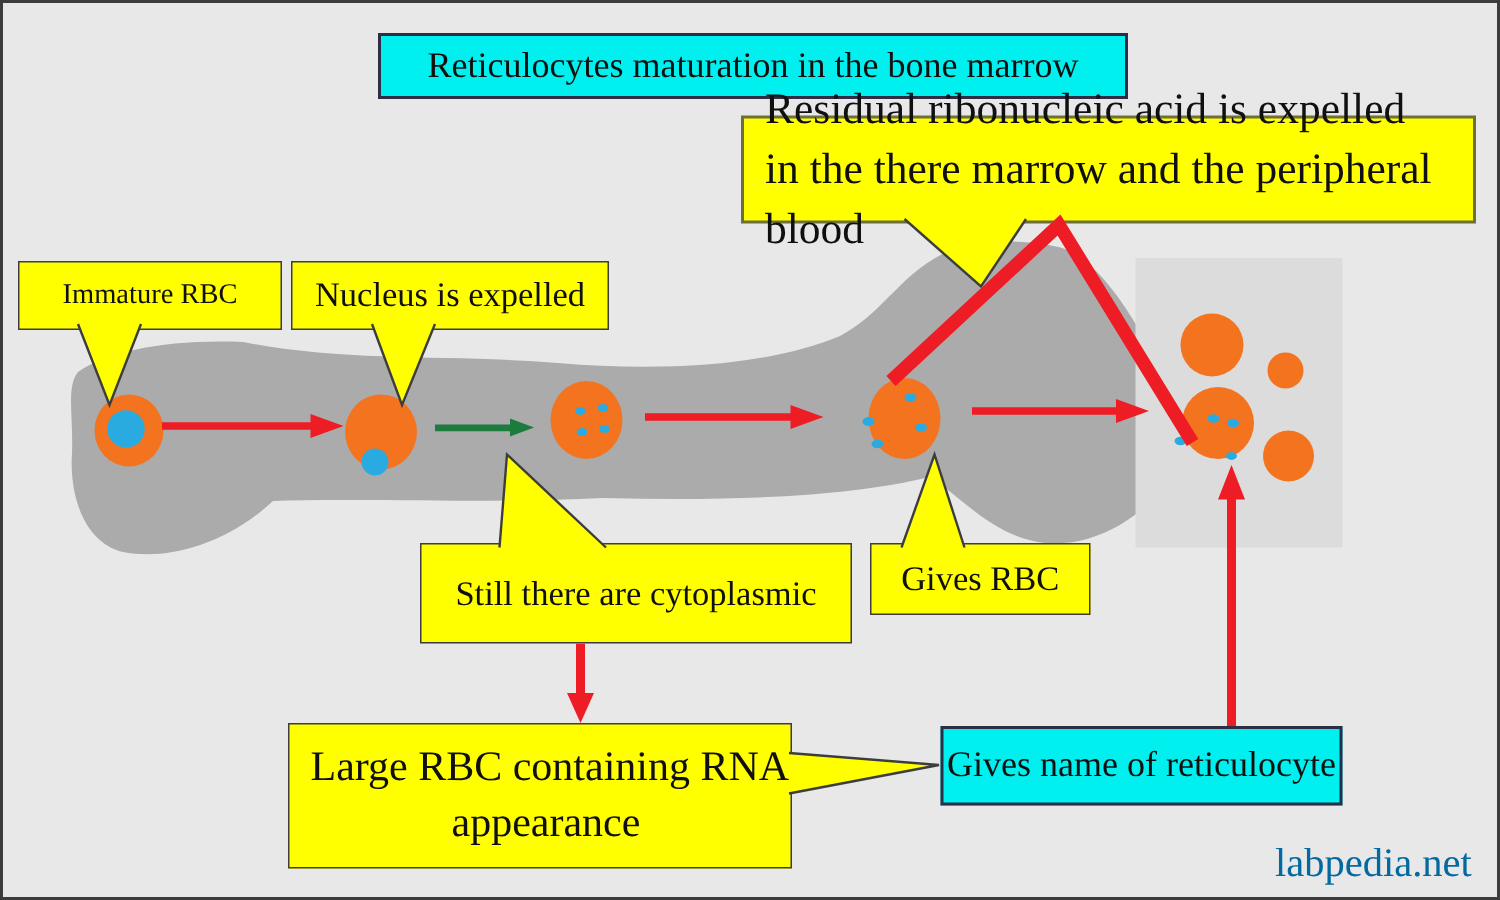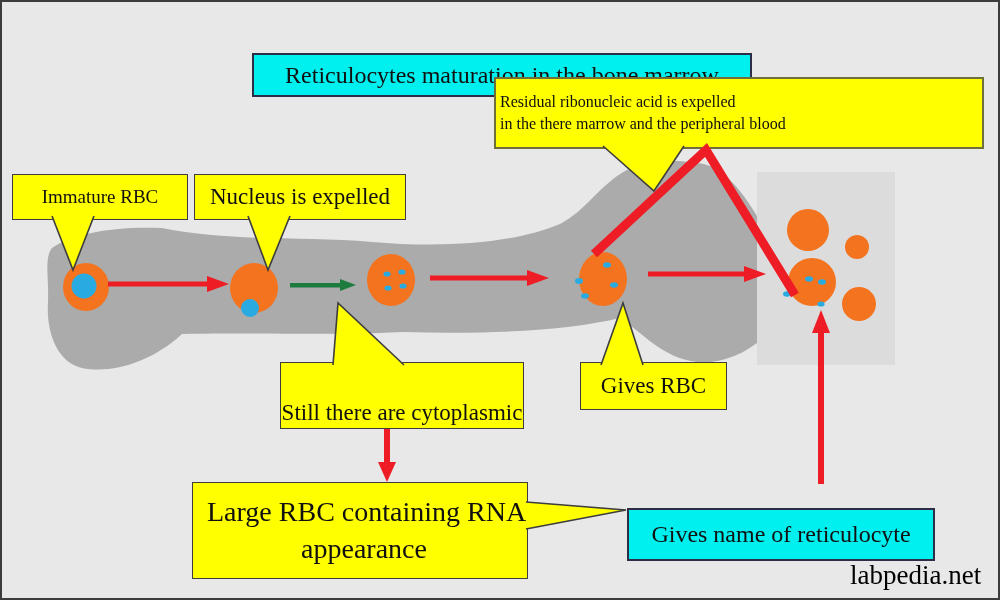--- a/index.html
+++ b/index.html
@@ -30,33 +30,33 @@
 
   
   .box{
     position:absolute; z-index:10;
     color:#101010;
     display:flex; flex-direction:column; justify-content:center;
   }
   .yellow{ background:var(--callout_yellow); border:1.6px solid #3d3d3d; }
   .cyan  { background:var(--label_cyan);    border:2px solid #2d2d46; }
 
-  #title-box   { left:250px; top:20px;  width:500px; height:44px; font-size:24px; text-align:center;margin-top:31px; }
-  #residual-box{ left:492px; top:75px;  width:490px; height:72px; font-size:16px; padding-left:4px; line-height:1.38; border-width:2px; border-color:#6f6f3a;}
+  #title-box   { left:250px; top:20px;  width:500px; height:44px; font-size:24px; text-align:center; }
+  #residual-box{ left:492px; top:75px;  width:490px; height:72px; font-size:29px; padding-left:14px; line-height:1.38; border-width:2px; border-color:#6f6f3a;}
   #immature-box{ left:10px;  top:172px; width:176px; height:46px; font-size:19px; text-align:center; }
   #nucleus-box { left:192px; top:172px; width:212px; height:46px; font-size:23px; text-align:center; }
-  #still-box   { left:278px; top:360px; width:244px; height:67px; font-size:23px; text-align:center; line-height:1.35;justify-content:flex-end; }
+  #still-box   { left:278px; top:360px; width:288px; height:67px; font-size:23px; text-align:center; line-height:1.35; }
   #mature-box  { left:578px; top:360px; width:147px; height:48px; font-size:23px; text-align:center; }
   #large-box   { left:190px; top:480px; width:336px; height:97px; font-size:28px; padding-left:14px; line-height:1.32; }
   #large-box .centered{ text-align:center; padding-right:6px; }
-  #gives-box   { left:625px; top:482px; width:308px; height:53px; font-size:24px; text-align:center;margin-top:24px; }
+  #gives-box   { left:625px; top:482px; width:268px; height:53px; font-size:24px; text-align:center; }
 
   #watermark{
     position:absolute; z-index:10; left:848px; top:558px;
-    font-size:27px; color:#000000;
+    font-size:27px; color:#0369a1;
   }
 </style>
 </head>
 <body>
 
 <div id="stage">
 
   <svg id="base-layer" class="layer" viewBox="0 0 1000 600">
 
     <path class="bone" d="M 50,246

